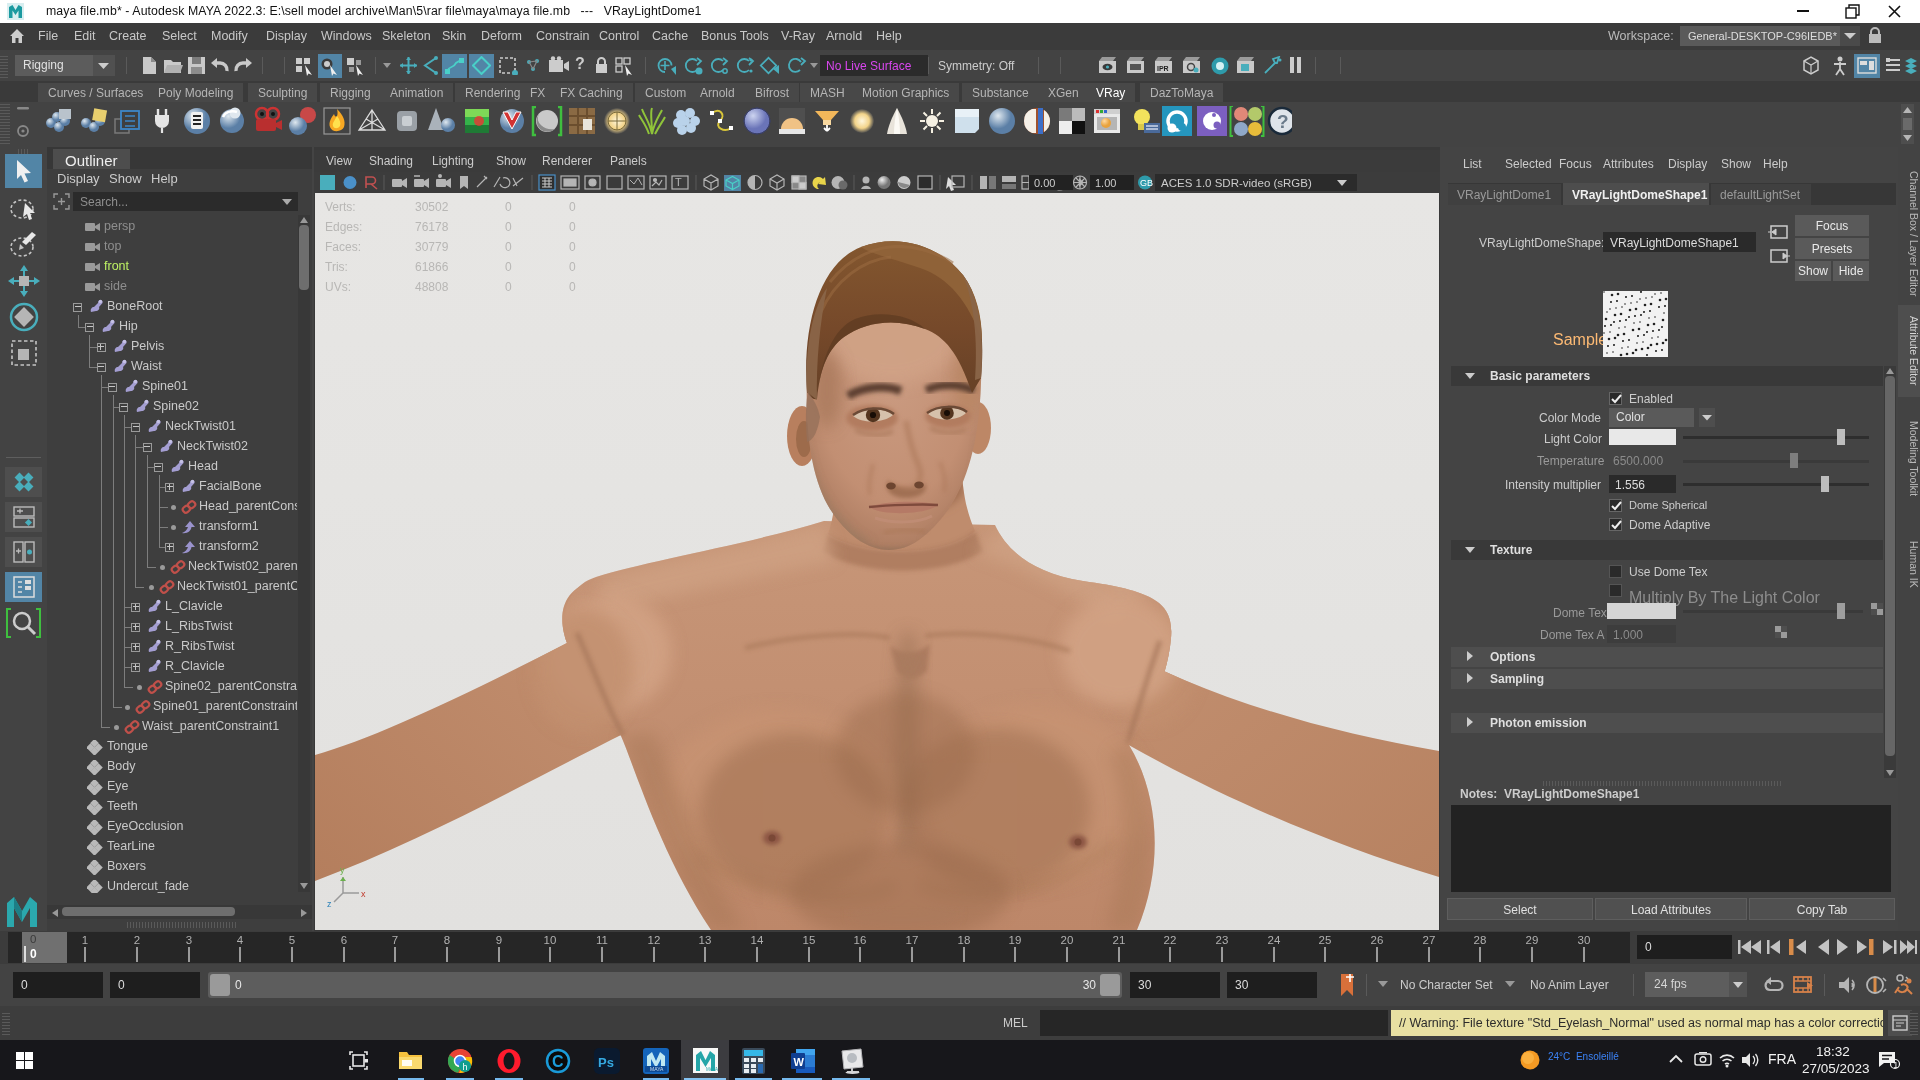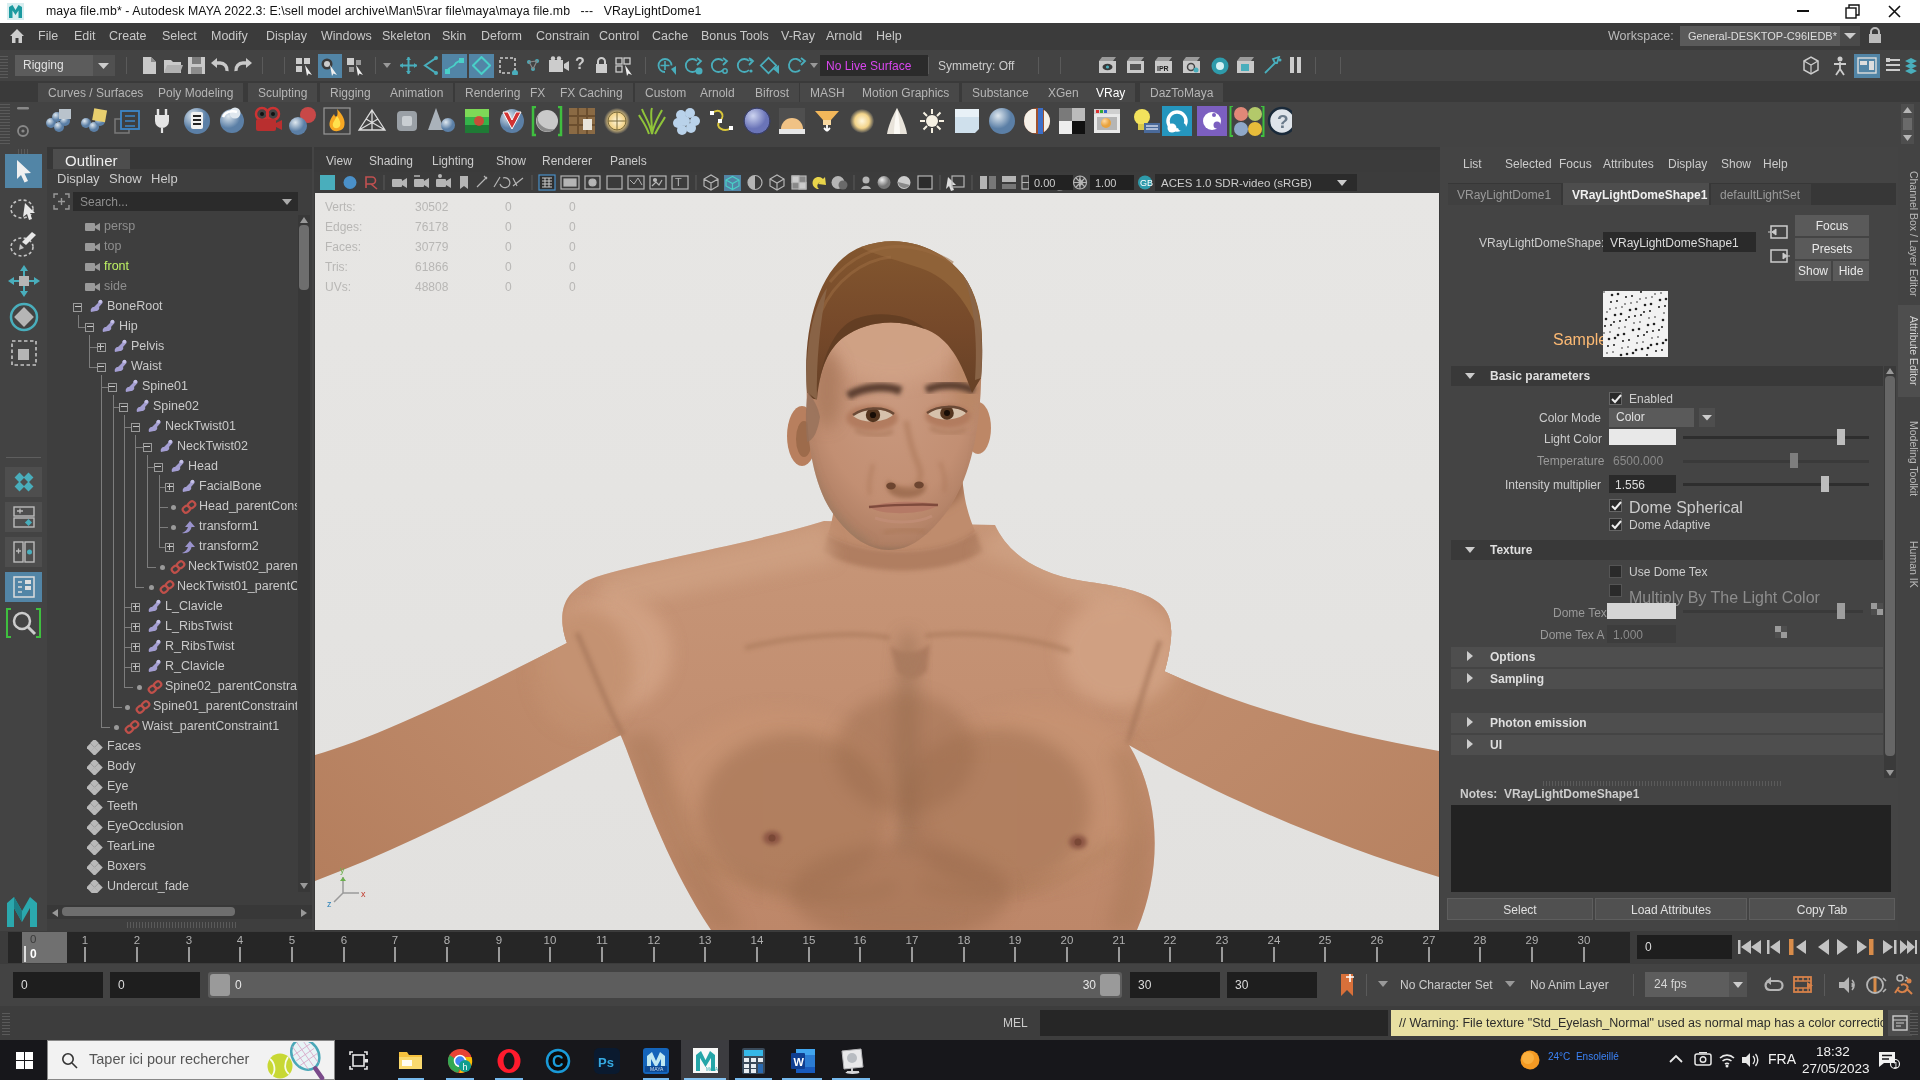--- a/index.html
+++ b/index.html
@@ -950,21 +950,21 @@
       <div class="abs" style="left:40px;top:534px;width:17px;height:1px">
           <svg width="17" height="15" viewBox="0 0 17 15" style="position:absolute;top:-7px">
             <g fill="#b9b9b9">
               <rect x="4.5" y="0" width="6" height="6" transform="rotate(45 7.5 3)"></rect>
               <rect x="0.5" y="4.5" width="6" height="6" transform="rotate(45 3.5 7.5)"></rect>
               <rect x="8.5" y="4.5" width="6" height="6" transform="rotate(45 11.5 7.5)"></rect>
               <rect x="4.5" y="8.6" width="6" height="6" transform="rotate(45 7.5 11.6)"></rect>
             </g>
           </svg>
         </div>
-      <div class="abs" style="left:60px;top:526px;color:#c9c9c9;white-space:nowrap">Faces</div>
+      <div class="abs" style="left:60px;top:526px;color:#c9c9c9;white-space:nowrap">Tongue</div>
       <div class="abs" style="left:40px;top:554px;width:17px;height:1px">
           <svg width="17" height="15" viewBox="0 0 17 15" style="position:absolute;top:-7px">
             <g fill="#b9b9b9">
               <rect x="4.5" y="0" width="6" height="6" transform="rotate(45 7.5 3)"></rect>
               <rect x="0.5" y="4.5" width="6" height="6" transform="rotate(45 3.5 7.5)"></rect>
               <rect x="8.5" y="4.5" width="6" height="6" transform="rotate(45 11.5 7.5)"></rect>
               <rect x="4.5" y="8.6" width="6" height="6" transform="rotate(45 7.5 11.6)"></rect>
             </g>
           </svg>
         </div>
@@ -1480,21 +1480,21 @@
     <div class="abs" style="left:347px;top:306px;width:8px;height:15px;background:#7e7e7e"></div>
     <div class="abs" style="left:62px;top:331px;color:#ccc;font-size:12px">Intensity multiplier</div>
     <div class="field" style="left:166px;top:328px;width:67px;height:18px;background:#2a2a2a;padding:3px 0 0 6px">1.556</div>
     <div class="abs" style="left:240px;top:336px;width:186px;height:3px;background:#2e2e2e"></div>
     <div class="abs" style="left:378px;top:329px;width:8px;height:16px;background:#bdbdbd"></div>
     <div class="abs" style="left:166px;top:352px;width:13px;height:13px;background:#2a2a2a;border:1px solid #666">
         <svg style="position:absolute;left:1px;top:1px" width="11" height="10">
           <path d="M1 5 L4 8 L10 1" stroke="#eee" stroke-width="2" fill="none"></path>
         </svg>
       </div>
-    <div class="abs menu-txt" style="left:186px;top:352px;font-size:16px">Dome Spherical</div>
+    <div class="abs menu-txt" style="left:186px;top:352px;font-size:11px">Dome Spherical</div>
     <div class="abs" style="left:166px;top:371px;width:13px;height:13px;background:#2a2a2a;border:1px solid #666">
         <svg style="position:absolute;left:1px;top:1px" width="11" height="10">
           <path d="M1 5 L4 8 L10 1" stroke="#eee" stroke-width="2" fill="none"></path>
         </svg>
       </div>
     <div class="abs menu-txt" style="left:186px;top:371px;font-size:12px">Dome Adaptive</div>
 
     <div class="abs" style="left:8px;top:393px;width:432px;height:20px;background:#393939;color:#dfdfdf;font-size:12px;font-weight:bold">
       <svg style="position:absolute;left:14px;top:7px" width="11" height="7">
           <path d="M0 0 H10 L5 6 Z" fill="#ccc"></path>
@@ -1534,26 +1534,20 @@
         <svg style="position:absolute;left:16px;top:4px" width="7" height="11">
           <path d="M0 0 V10 L6 5 Z" fill="#ccc"></path>
         </svg>
         <span style="position:absolute;left:39px;top:3px">Sampling</span>
       </div>
     <div class="abs" style="left:8px;top:566px;width:432px;height:20px;background:#4e4e4e;color:#dfdfdf;font-size:12px;font-weight:bold">
         <svg style="position:absolute;left:16px;top:4px" width="7" height="11">
           <path d="M0 0 V10 L6 5 Z" fill="#ccc"></path>
         </svg>
         <span style="position:absolute;left:39px;top:3px">Photon emission</span>
-      </div>
-    <div class="abs" style="left:8px;top:588px;width:432px;height:20px;background:#4e4e4e;color:#dfdfdf;font-size:12px;font-weight:bold">
-        <svg style="position:absolute;left:16px;top:4px" width="7" height="11">
-          <path d="M0 0 V10 L6 5 Z" fill="#ccc"></path>
-        </svg>
-        <span style="position:absolute;left:39px;top:3px">UI</span>
       </div>
 
     <div class="abs" style="left:441px;top:219px;width:12px;height:412px;background:#3a3a3a">
       <svg style="position:absolute;left:2px;top:2px" width="8" height="6">
           <path d="M4 0 L8 6 H0 Z" fill="#999"></path>
         </svg>
       <div style="position:absolute;left:1px;top:10px;width:10px;height:380px;background:#666;border-radius:4px"></div>
       <svg style="position:absolute;left:2px;top:404px" width="8" height="6">
           <path d="M4 6 L8 0 H0 Z" fill="#999"></path>
         </svg>
@@ -1739,38 +1733,20 @@
   </div>
   <div class="abs" id="taskbar">
     <svg class="abs" style="left:16px;top:12px" width="17" height="17" viewBox="0 0 17 17">
         <g fill="#fff">
           <rect x="0" y="0" width="8" height="8"></rect>
           <rect x="9" y="0" width="8" height="8"></rect>
           <rect x="0" y="9" width="8" height="8"></rect>
           <rect x="9" y="9" width="8" height="8"></rect>
         </g>
       </svg>
-    <div class="abs" style="left:47px;top:0px;width:288px;height:40px;background:#f2f2f2;border:1px solid #888">
-      <svg style="position:absolute;left:13px;top:11px" width="18" height="18" viewBox="0 0 18 18">
-          <circle cx="7" cy="7" r="5.2" fill="none" stroke="#333" stroke-width="1.6"></circle>
-          <path d="M11 11 L16 16" stroke="#333" stroke-width="1.6"></path>
-        </svg>
-      <div style="position:absolute;left:41px;top:10px;color:#555;font-size:14.5px">Taper ici pour rechercher</div>
-      <svg style="position:absolute;left:214px;top:1px" width="72" height="38" viewBox="0 0 72 38">
-        <g transform="rotate(-35 45 15)">
-            <ellipse cx="45" cy="12" rx="13" ry="16" fill="#e8f4f6" stroke="#4aa8b8" stroke-width="2.5"></ellipse>
-            <g stroke="#d8a8c8" stroke-width="0.8">
-              <path d="M34 6 h22 M34 12 h22 M34 18 h22 M39 -2 v28 M45 -3 v29 M51 -2 v28"></path>
-            </g>
-            <rect x="43" y="27" width="4.5" height="16" rx="2" fill="#7a4a8a"></rect>
-          </g>
-        <circle cx="18" cy="24" r="12.5" fill="#c8d834"></circle>
-          <path d="M8 17 C13 21 14 29 10 34 M26 15 C22 21 22 28 27 32" stroke="#f8fce8" stroke-width="1.8" fill="none"></path>
-      </svg>
-    </div>
     <svg class="abs" style="left:349px;top:11px" width="19" height="19" viewBox="0 0 19 19">
         <rect x="4" y="4" width="11" height="11" fill="none" stroke="#e8e8e8" stroke-width="1.6"></rect>
         <path d="M4 1 H1 V4 M15 1 H18 V4 M1 15 V18 H4 M18 15 V18 H15" stroke="#e8e8e8" stroke-width="1.6" fill="none"></path>
         <rect x="15.5" y="8" width="3.5" height="3.5" fill="#e8e8e8"></rect>
       </svg>
     
     <svg class="abs" style="left:398px;top:9px" width="25" height="22" viewBox="0 0 25 22">
         <path d="M1 3 H9 L11 6 H24 V20 H1 Z" fill="#f5c13e"></path>
         <path d="M1 8 H24 V20 H1 Z" fill="#fad96e"></path>
         <path d="M4 11 h10 v6 h-10 Z" fill="#fff" opacity="0.9"></path>

